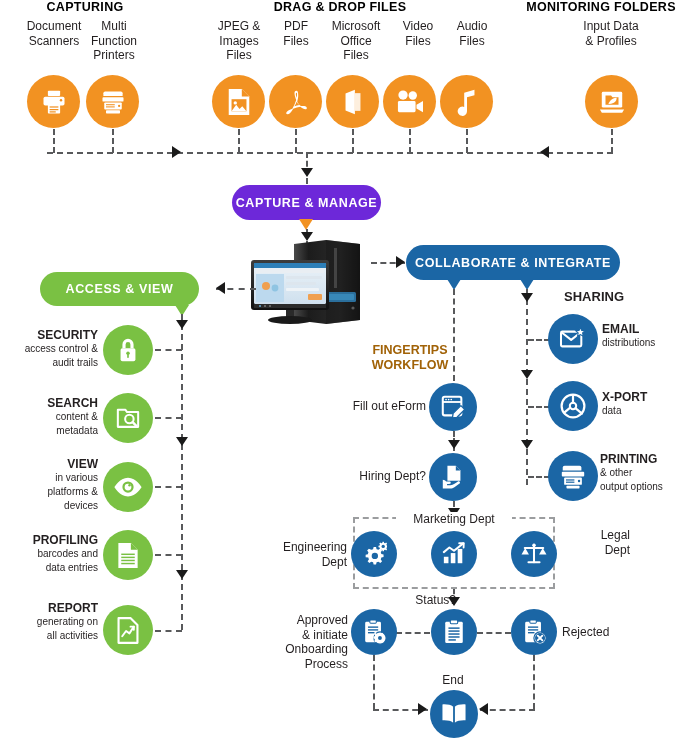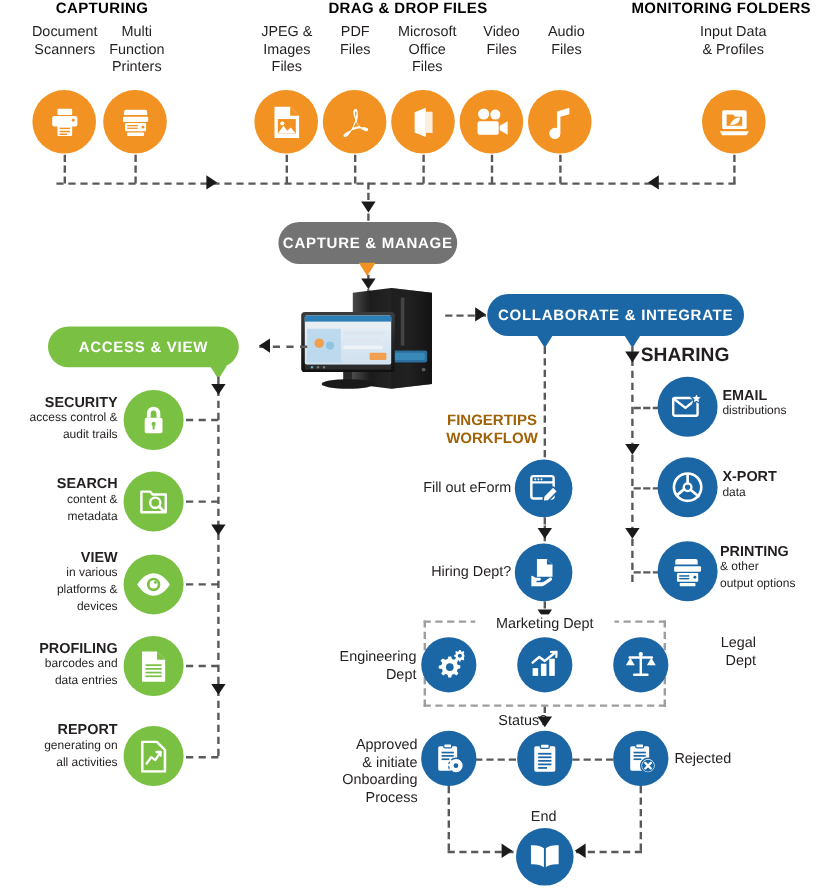--- a/index.html
+++ b/index.html
@@ -78,21 +78,21 @@
     border-radius: 22px;
     color: #ffffff;
     font-weight: bold;
     letter-spacing: 0.6px;
     display: flex;
     align-items: center;
     justify-content: center;
     box-sizing: border-box;
     text-align: center;
   }
-  .b-orange { background: #737373; }
+  .b-orange { background: #6d28d9; }
   .b-blue   { background: #1b66a5; }
   .b-green  { background: #7ac143; }
   .tail {
     width: 0; height: 0;
     border-left: 7px solid transparent;
     border-right: 7px solid transparent;
   }
   .tail-orange { border-top: 11px solid #f29222; }
   .tail-blue   { border-top: 11px solid #1b66a5; }
   .tail-green  { border-top: 11px solid #7ac143; }
@@ -446,21 +446,21 @@
       <svg width="24" height="27" viewBox="0 0 24 28" fill="none">
         <path d="M2.2 1.2 h12.6 l7 7 v18.6 H2.2 z" stroke="#ffffff" stroke-width="2.2" fill="none" stroke-linejoin="round"></path>
         <polyline points="6,20 10,14.5 13.5,17 18,10" stroke="#ffffff" stroke-width="2" fill="none" stroke-linecap="round" stroke-linejoin="round"></polyline>
         <polyline points="14.6,10 18,10 18,13.2" stroke="#ffffff" stroke-width="2" fill="none" stroke-linecap="round" stroke-linejoin="round"></polyline>
       </svg>
     </span>
   </div>
   <div class="abs hline" style="left:155px; top:630px; width:27px;"></div>
 
   <div class="abs" style="left:534px; top:290px; width:90px;">
-    <div class="side-title" style="font-size:16px;">SHARING</div>
+    <div class="side-title" style="font-size:13px;text-align:right;">SHARING</div>
   </div>
 
   <div class="abs vline" style="left:526px; top:289px; height:196px;"></div>
   <div class="abs arrow-down" style="left:521px; top:293px;"></div>
   <div class="abs arrow-down" style="left:521px; top:370px;"></div>
   <div class="abs arrow-down" style="left:521px; top:440px;"></div>
 
   <div class="abs hline" style="left:528px; top:339px; width:22px;"></div>
   <div class="abs circle c-blue" style="left:548px; top:314px; width:50px; height:50px;">
     <span>

